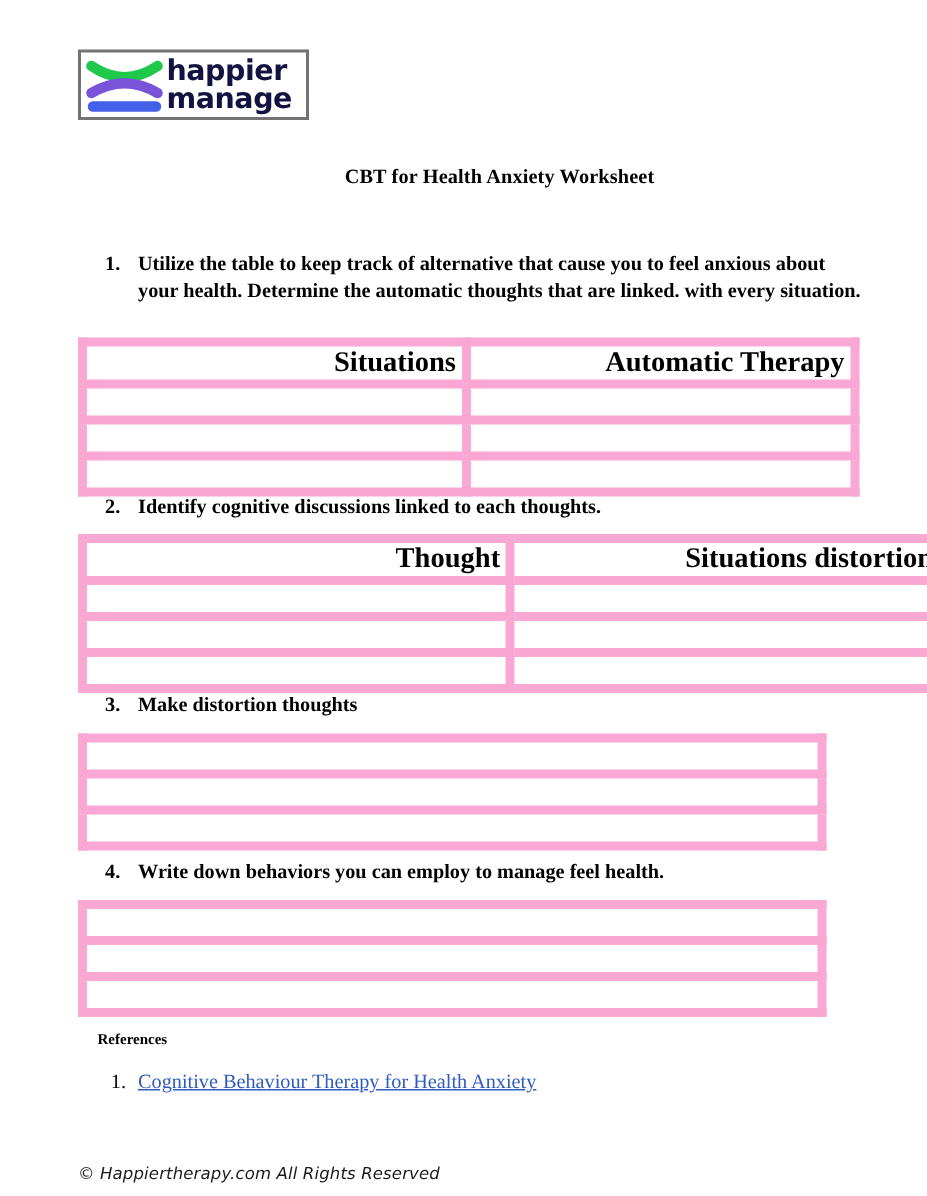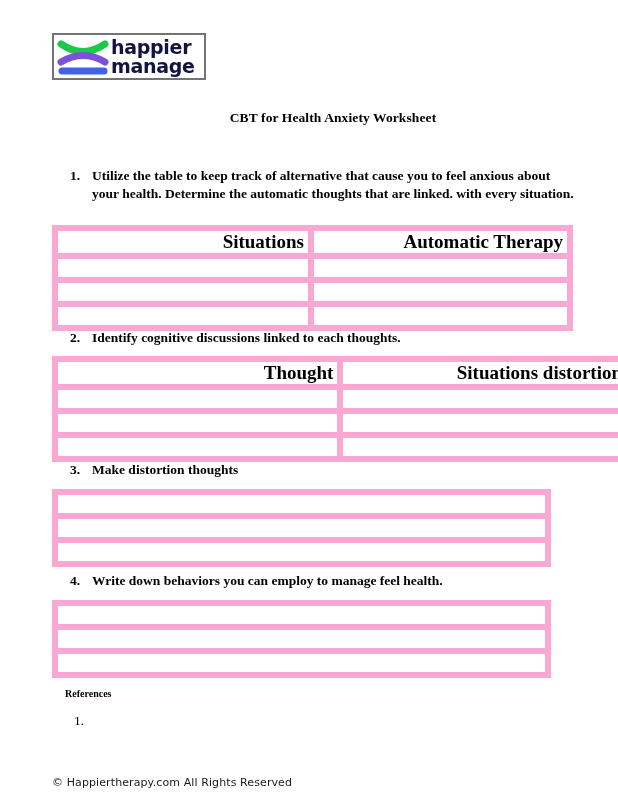--- a/index.html
+++ b/index.html
@@ -151,20 +151,21 @@
 
   
   .footer {
     position: absolute;
     left: 52px;
     top: 776px;
     font-family: "DejaVu Sans", "Liberation Sans", sans-serif;
     font-size: 11px;
     color: #1a1a1a;
     letter-spacing: 0.1px;
+    font-style: italic;
   }
 </style>
 </head>
 <body>
 
 <div class="logo-wrap">
   <div class="logo-marks">
     <svg width="52" height="40" viewBox="0 0 52 40" xmlns="http://www.w3.org/2000/svg">
       <path d="M4 7 Q26 22 48 7" stroke="#1ec84b" stroke-width="7" fill="none" stroke-linecap="round"></path>
       <path d="M4 25 Q26 12 48 25" stroke="#7a54d8" stroke-width="7" fill="none" stroke-linecap="round"></path>
@@ -270,16 +271,17 @@
     <tr>
       <td></td>
     </tr>
   </tbody>
 </table>
 
 <div class="ref-head">References</div>
 <div class="ref-list">
   <div class="ref-item">
     <span class="ref-num">1.</span>
+    <a class="ref-link" href="#">Cognitive Behaviour Therapy for Health Anxiety</a>
   </div>
 </div>
 
 <div class="footer">© Happiertherapy.com All Rights Reserved</div>
 
 </body></html>

